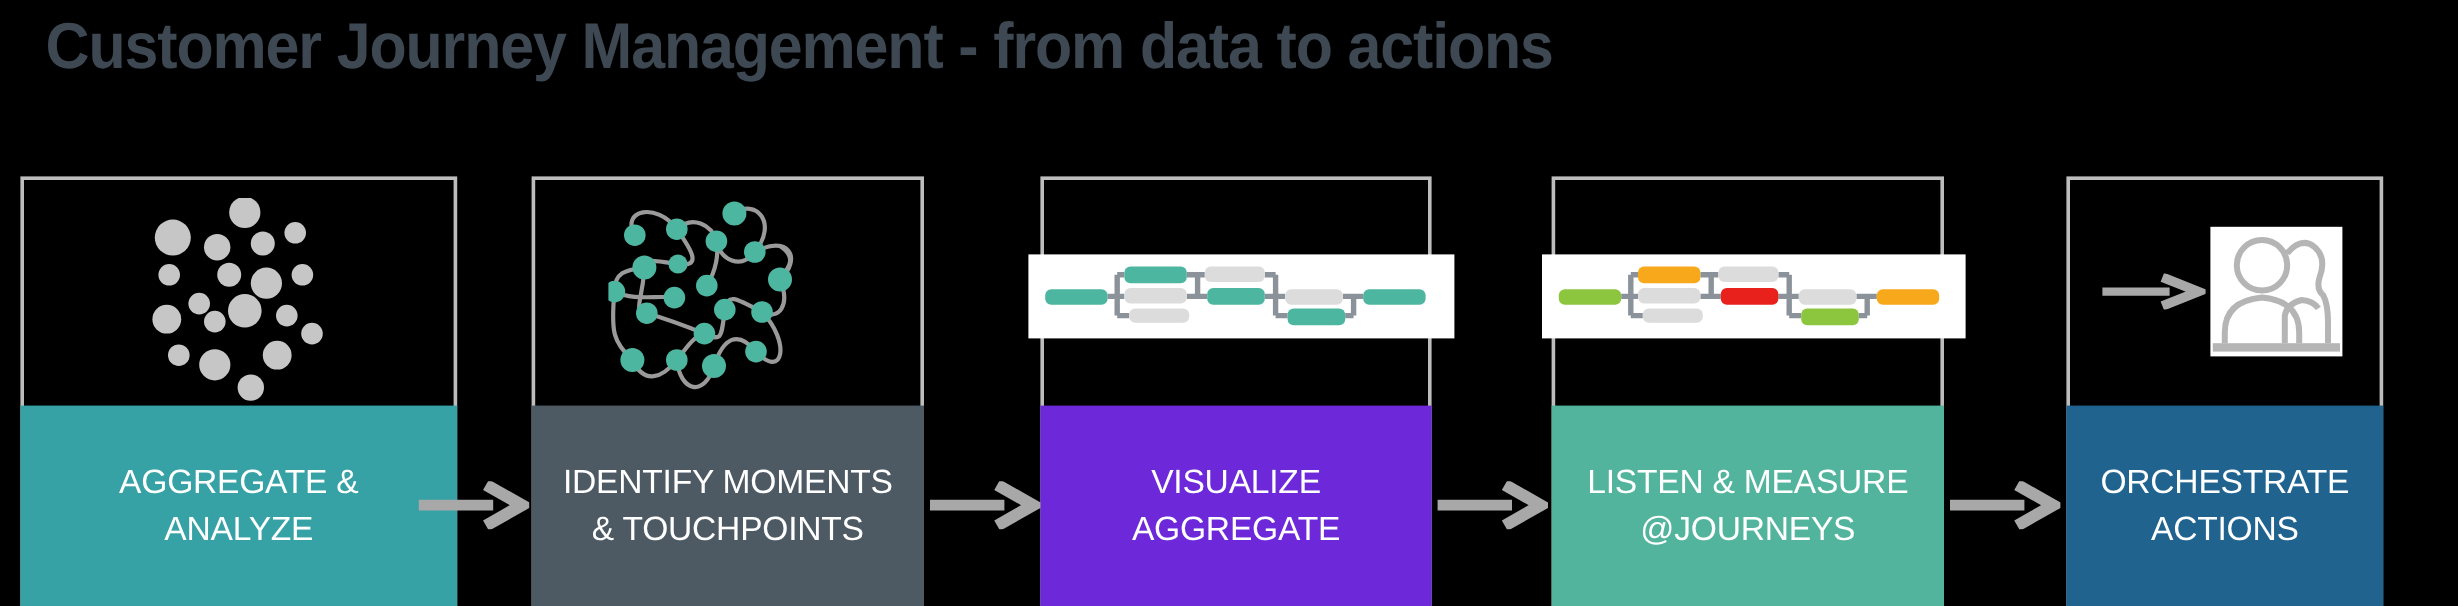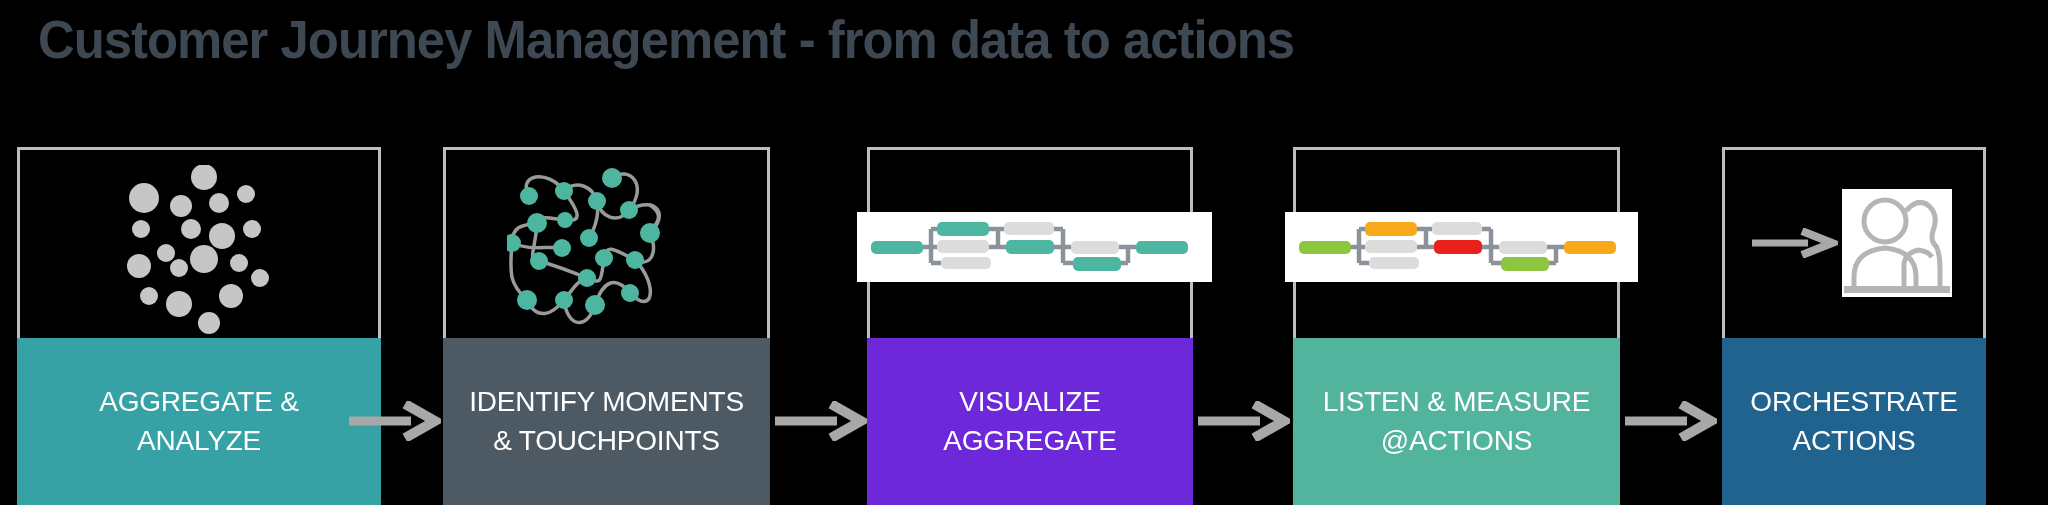--- a/index.html
+++ b/index.html
@@ -163,21 +163,21 @@
         <rect x="147" y="10" width="50" height="13" rx="5" fill="var(--chip-gray)"></rect>
         <rect x="149" y="28" width="48" height="14" rx="5" fill="var(--red)"></rect>
         <rect x="214" y="29" width="48" height="13" rx="5" fill="var(--chip-gray)"></rect>
         <rect x="216" y="45" width="48" height="14" rx="5" fill="var(--lt-green)"></rect>
         <rect x="279" y="29" width="52" height="13" rx="5" fill="var(--amber)"></rect>
       </g>
     </svg>
   </div>
   <div class="label" style="background-color: rgb(82, 180, 156);">
     <div>LISTEN &amp; MEASURE</div>
-    <div>@ACTIONS</div>
+    <div>@JOURNEYS</div>
   </div>
 </div>
 
 <div class="step s5">
   <div class="frame"></div>
   <div class="mini-arrow">
     <svg width="88" height="30" viewBox="0 0 88 30">
       <path d="M2,15 H58" stroke="var(--arrow-gray)" stroke-width="7" fill="none"></path>
       <path d="M52,3 L82,15 L52,27" stroke="var(--arrow-gray)" stroke-width="8" fill="none"></path>
     </svg>

